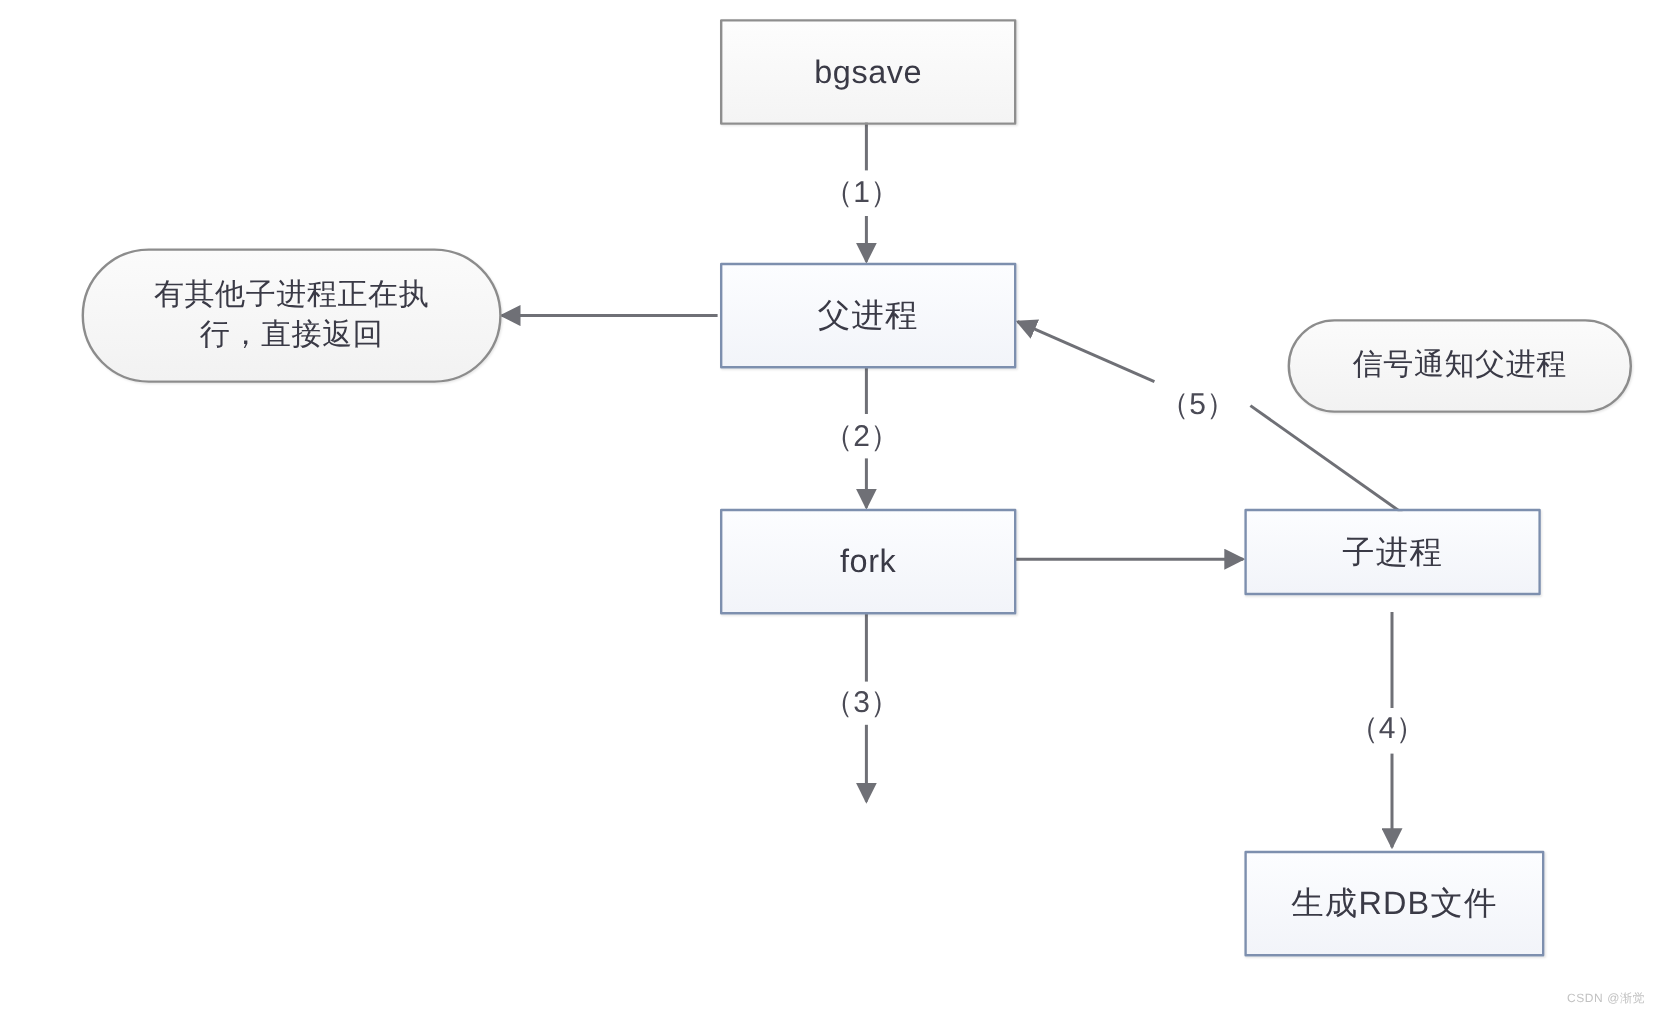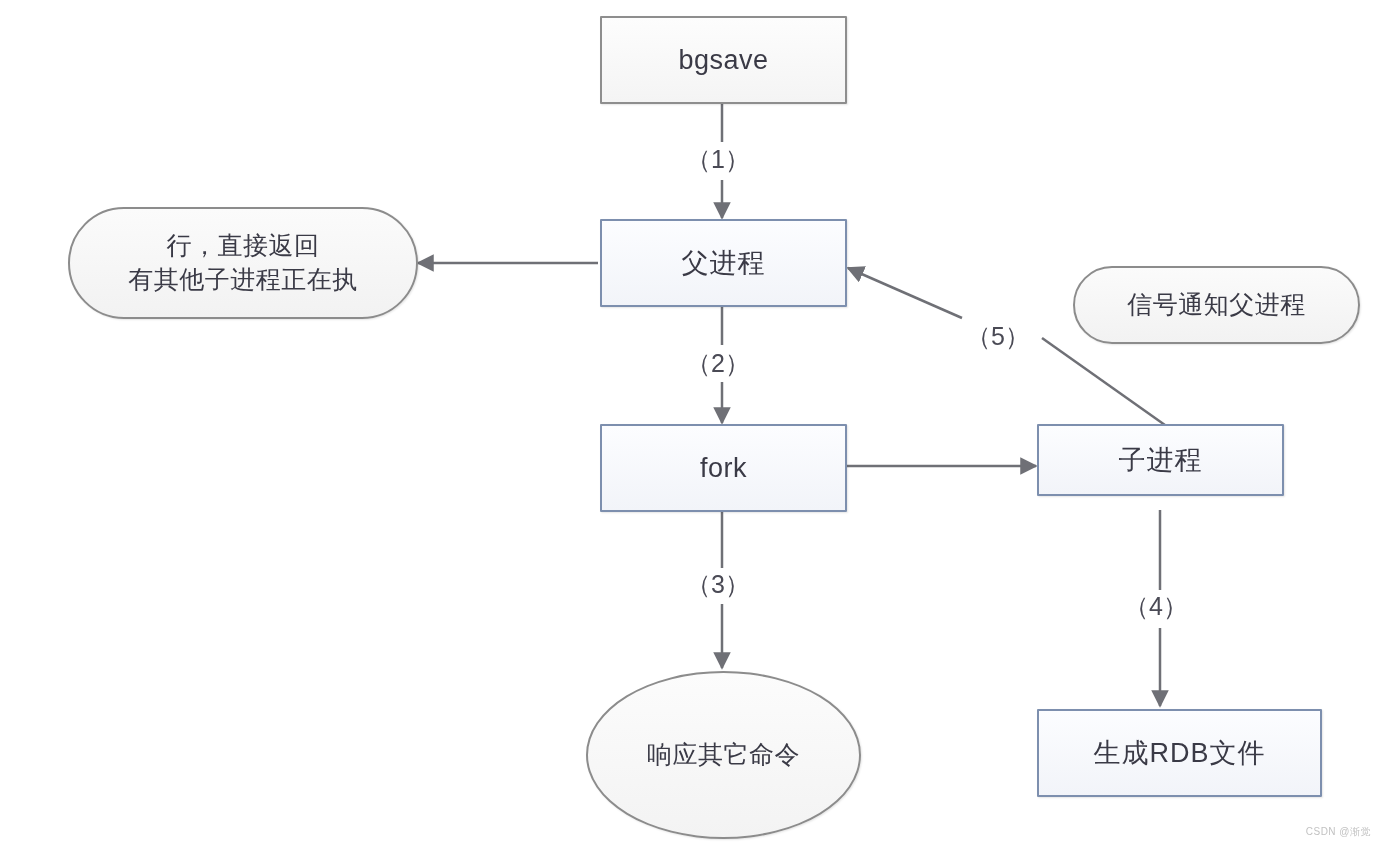--- a/index.html
+++ b/index.html
@@ -143,36 +143,33 @@
   </div>
 
   <div class="node box label-latin" style="left:600px; top:424px; width:247px; height:88px;">
     <span>fork</span>
   </div>
 
   <div class="node box label-cjk" style="left:1037px; top:424px; width:247px; height:72px;">
     <span>子进程</span>
   </div>
 
-  <div class="node box label-cjk" style="left:1037px; top:709px; width:285px; height:88px;">
+  <div class="node box label-cjk" style="left:1037px; top:709px; width:250px; height:88px;">
     <span>生成RDB文件</span>
   </div>
 
   <div class="node stadium label-cjk-sm" style="left:68px; top:207px; width:350px; height:112px; flex-direction:column; padding:0 26px;">
+    <span>有其他子进程正在执</span>
     <span>行，直接返回</span>
-    <span>有其他子进程正在执</span>
   </div>
 
   <div class="node stadium label-cjk-sm" style="left:1073px; top:266px; width:287px; height:78px;">
     <span>信号通知父进程</span>
   </div>
 
-  <div class="node ellipse label-cjk-sm" style="left:586px; top:671px; width:275px; height:168px;">
-    <span>响应其它命令</span>
-  </div>
 
   <div class="edge-label" style="left:686px; top:143px;">（1）</div>
 
   <div class="edge-label" style="left:686px; top:347px;">（2）</div>
 
   <div class="edge-label" style="left:686px; top:568px;">（3）</div>
 
   <div class="edge-label" style="left:1124px; top:590px;">（4）</div>
 
   <div class="edge-label" style="left:966px; top:320px;">（5）</div>

